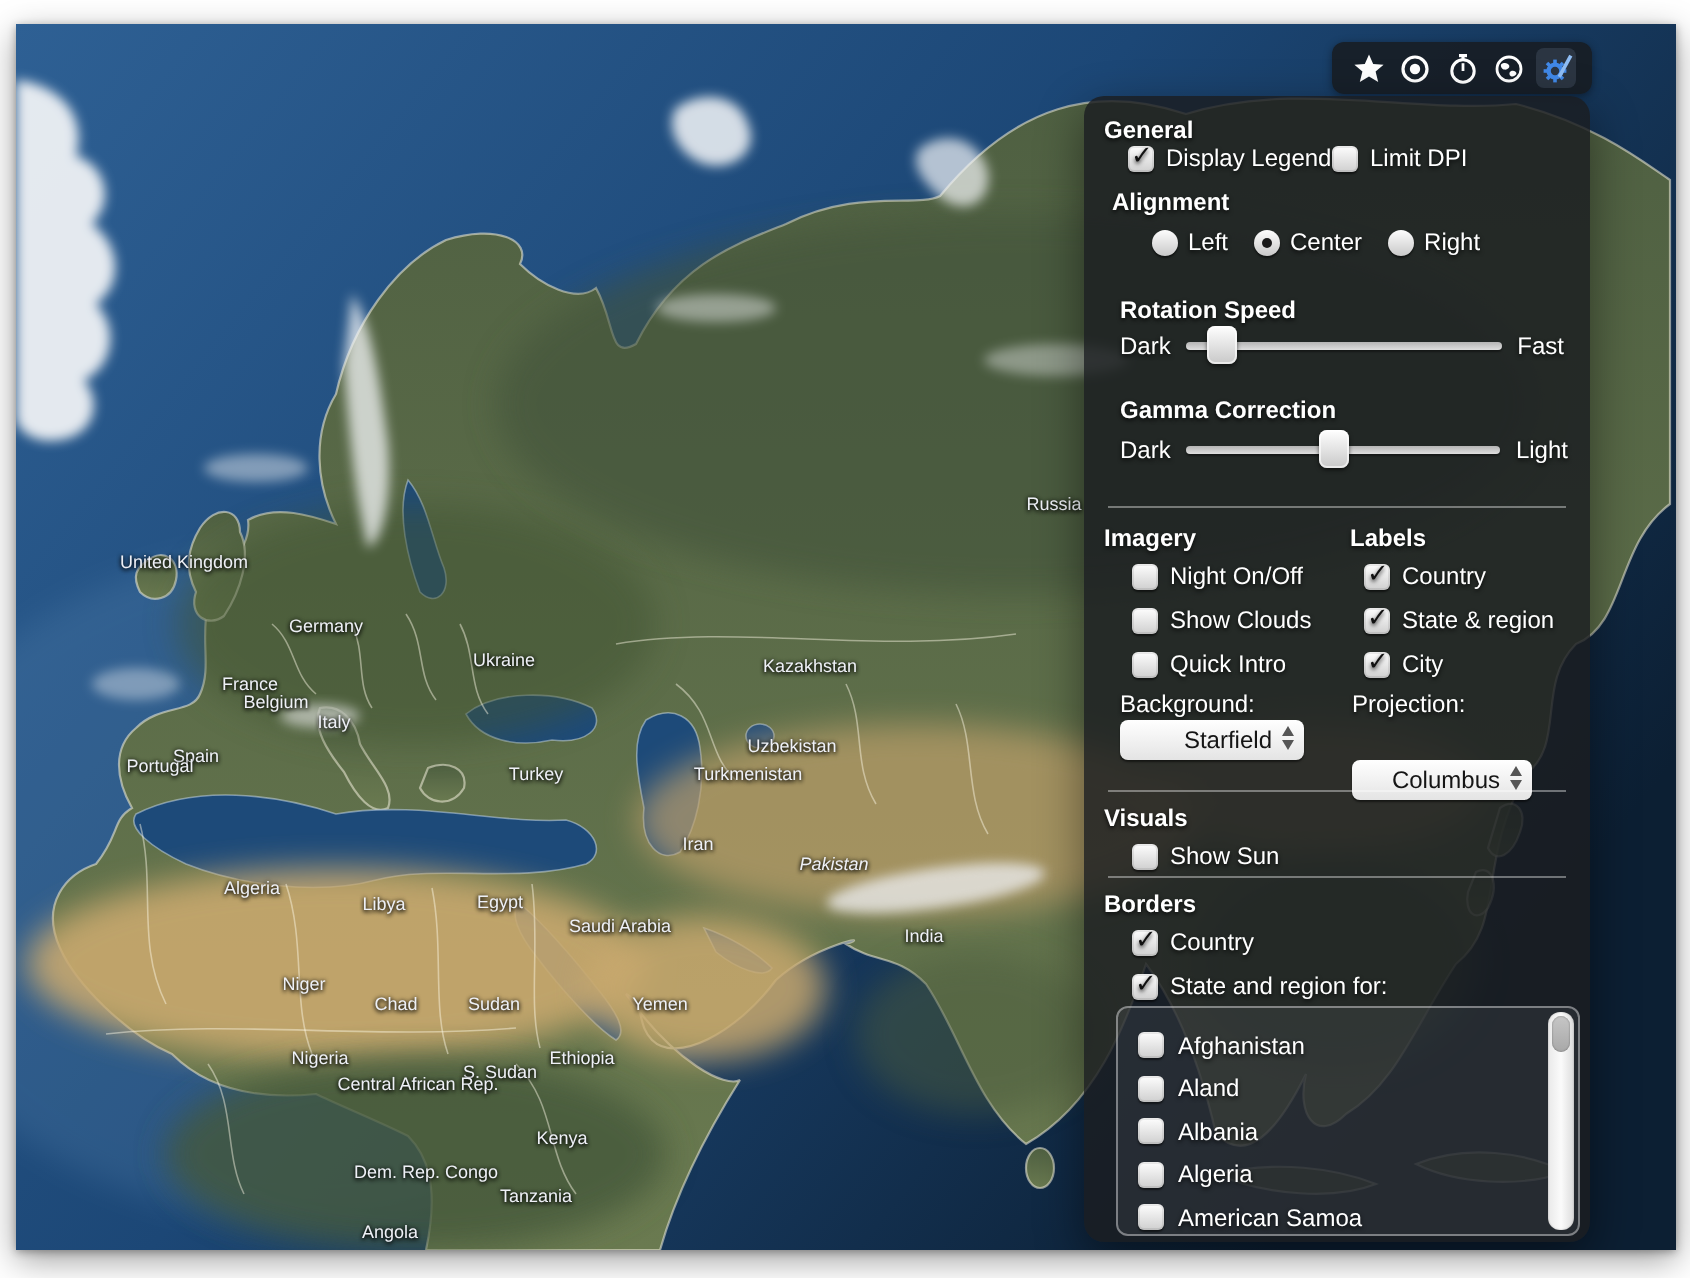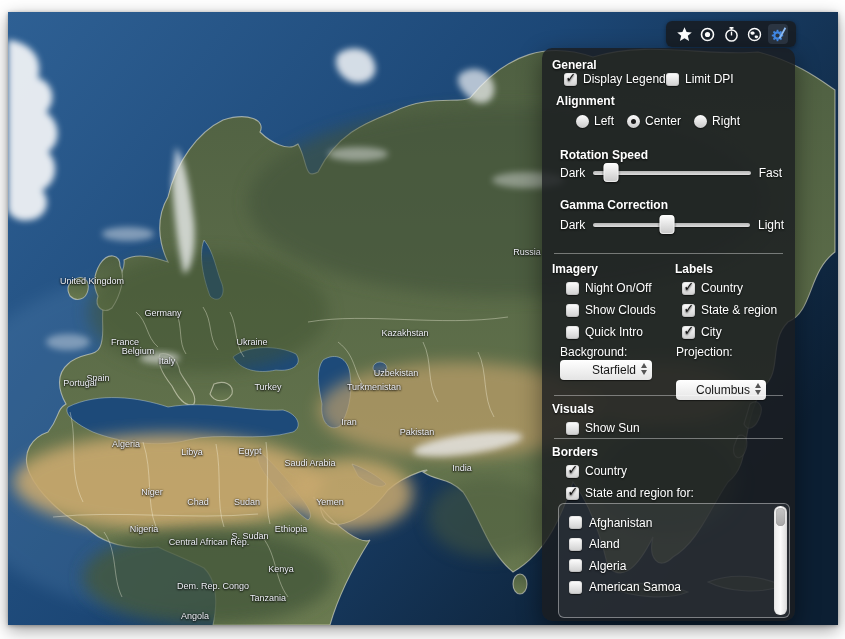--- a/index.html
+++ b/index.html
@@ -167,41 +167,41 @@
       <path d="M250,520 C270,540 265,565 280,585"></path>
       <path d="M96,520 C110,540 104,565 114,585"></path>
     </g>
   </svg>
 
   <div id="map-labels">
       <span class="map-label" style="left: 519px; top: 240px;">Russia</span>
       <span class="map-label" style="left: 84px; top: 269px;">United Kingdom</span>
       <span class="map-label" style="left: 155px; top: 301px;">Germany</span>
       <span class="map-label" style="left: 130px; top: 307px; margin-top: 32px;">Belgium</span>
-      <span class="map-label" style="left: 244px; top: 318px; margin-top: 12px;">Ukraine</span>
+      <span class="map-label" style="left: 244px; top: 318px;">Ukraine</span>
       <span class="map-label" style="left: 117px; top: 330px;">France</span>
       <span class="map-label" style="left: 159px; top: 349px;">Italy</span>
       <span class="map-label" style="left: 90px; top: 366px;">Spain</span>
       <span class="map-label" style="left: 72px; top: 371px;">Portugal</span>
       <span class="map-label" style="left: 260px; top: 375px;">Turkey</span>
       <span class="map-label" style="left: 397px; top: 321px;">Kazakhstan</span>
       <span class="map-label" style="left: 388px; top: 361px;">Uzbekistan</span>
       <span class="map-label" style="left: 366px; top: 375px;">Turkmenistan</span>
       <span class="map-label" style="left: 341px; top: 410px;">Iran</span>
-      <span class="map-label" style="left: 409px; top: 420px;">Pakistan</span>
+      <span class="map-label" style="left: 409px; top: 420px; font-style: italic;">Pakistan</span>
       <span class="map-label" style="left: 454px; top: 456px;">India</span>
       <span class="map-label" style="left: 118px; top: 432px;">Algeria</span>
       <span class="map-label" style="left: 184px; top: 440px;">Libya</span>
       <span class="map-label" style="left: 242px; top: 439px;">Egypt</span>
       <span class="map-label" style="left: 302px; top: 451px;">Saudi Arabia</span>
       <span class="map-label" style="left: 322px; top: 490px;">Yemen</span>
       <span class="map-label" style="left: 144px; top: 480px;">Niger</span>
       <span class="map-label" style="left: 190px; top: 490px;">Chad</span>
       <span class="map-label" style="left: 239px; top: 490px;">Sudan</span>
-      <span class="map-label" style="left: 136px; top: 517px;">Nigeria</span>
+      <span class="map-label" style="left: 152px; top: 517px;">Nigeria</span>
       <span class="map-label" style="left: 242px; top: 524px;">S. Sudan</span>
       <span class="map-label" style="left: 283px; top: 517px;">Ethiopia</span>
       <span class="map-label" style="left: 201px; top: 530px;">Central African Rep.</span>
       <span class="map-label" style="left: 273px; top: 557px;">Kenya</span>
       <span class="map-label" style="left: 205px; top: 574px; text-align: right;">Dem. Rep. Congo</span>
       <span class="map-label" style="left: 260px; top: 586px;">Tanzania</span>
       <span class="map-label" style="left: 187px; top: 604px;">Angola</span>
     </div>
 
   <div class="toolbar">
@@ -365,20 +365,24 @@
           <div class="list-row">
             <span class="cb"></span>
             <span>Afghanistan</span>
           </div>
           <div class="list-row">
             <span class="cb"></span>
             <span>Aland</span>
           </div>
           <div class="list-row">
             <span class="cb"></span>
+            <span>Albania</span>
+          </div>
+          <div class="list-row">
+            <span class="cb"></span>
             <span>Algeria</span>
           </div>
           <div class="list-row">
             <span class="cb"></span>
             <span>American Samoa</span>
           </div>
         </div>
       <div class="sb-track">
         <div class="sb-thumb"></div>
       </div>

